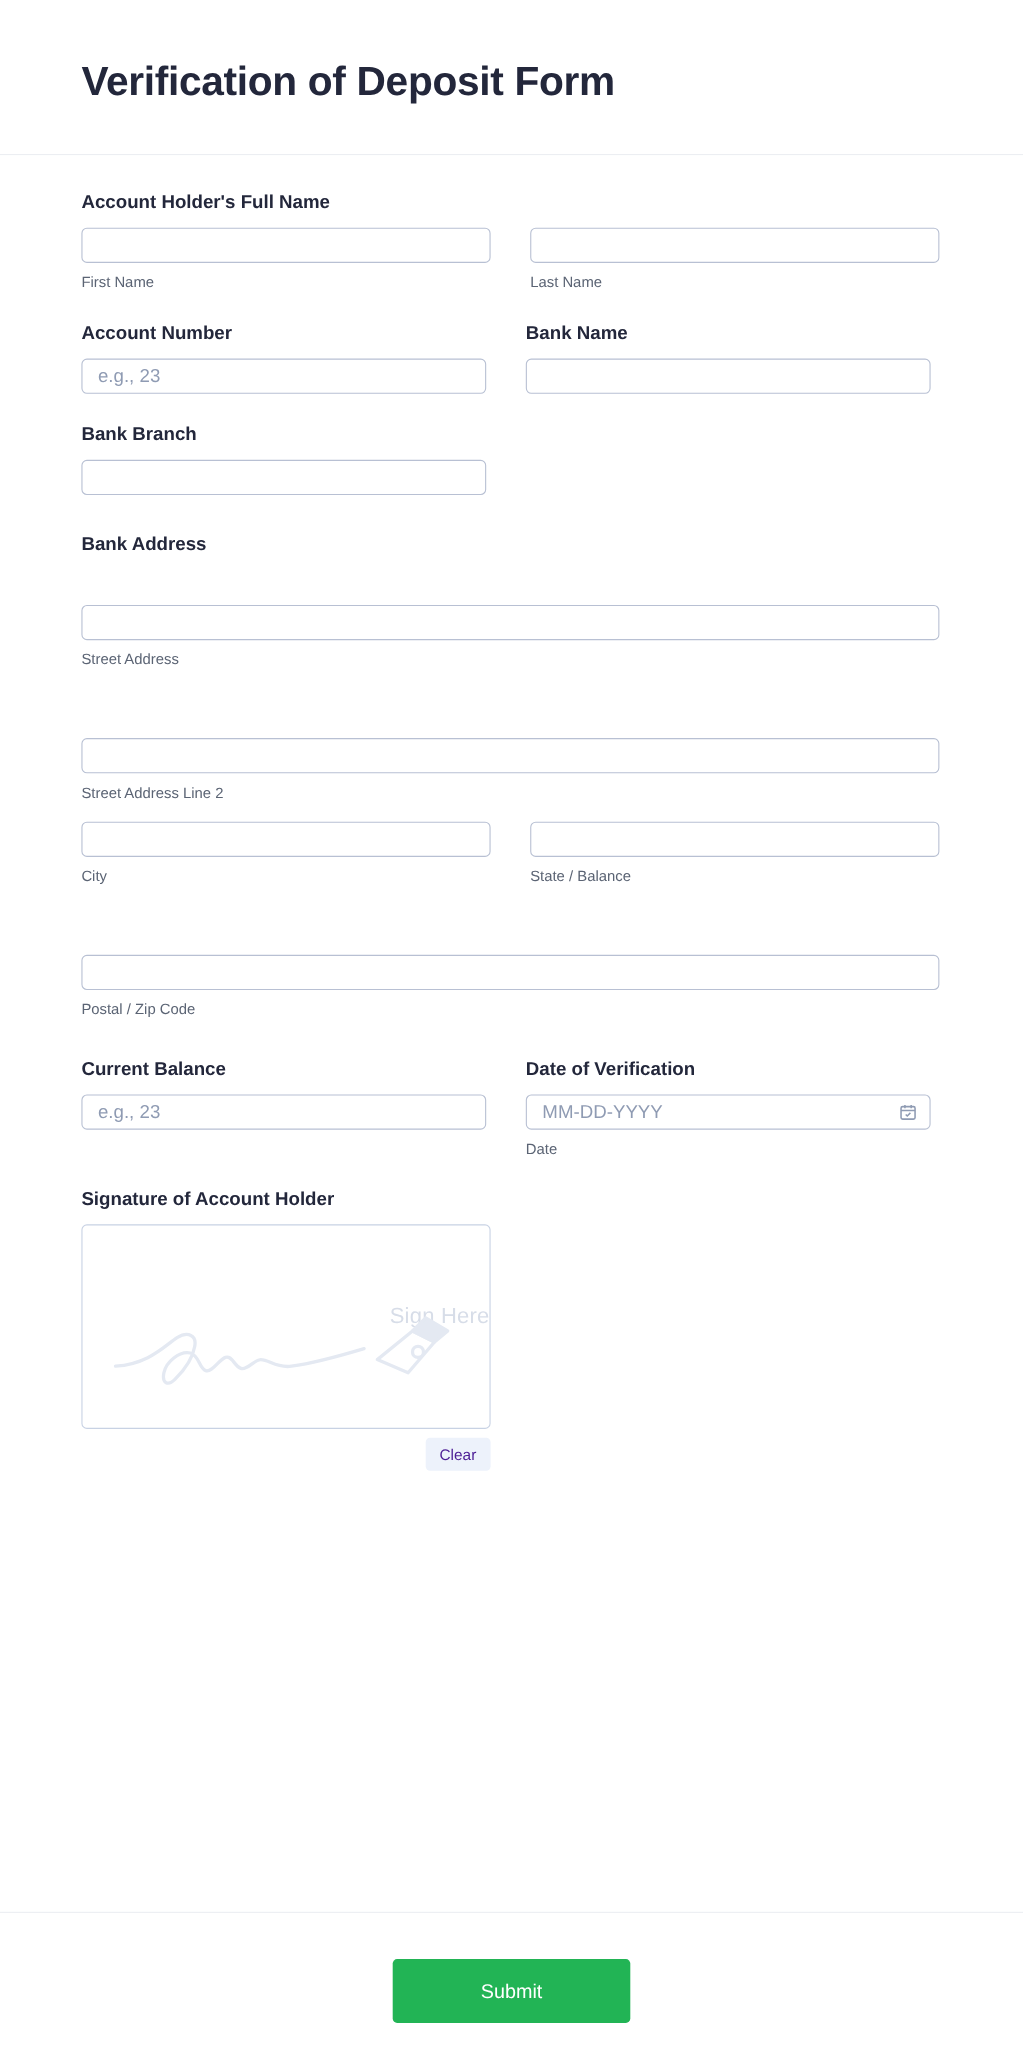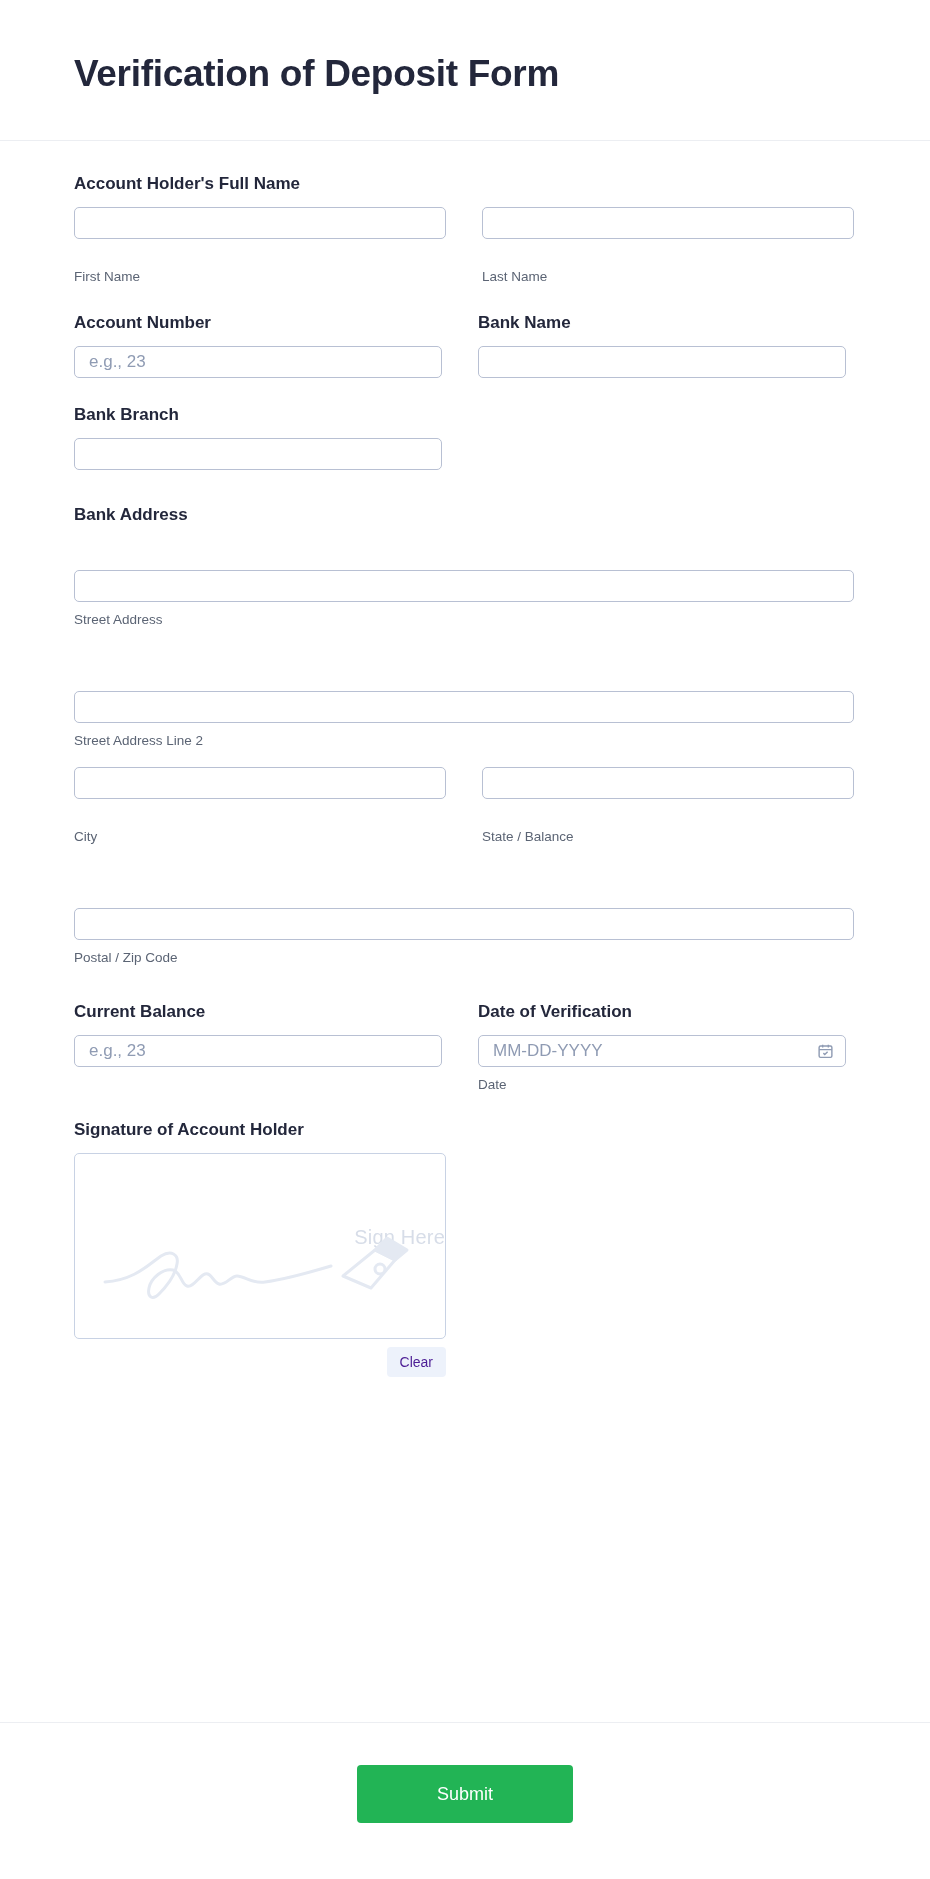--- a/index.html
+++ b/index.html
@@ -55,21 +55,21 @@
   }
 
   .row {
     display: flex;
     gap: 36px;
   }
   .col {
     display: flex;
     flex-direction: column;
   }
-  .col-half { width: 372px; gap: 20px; }
+  .col-half { width: 372px; }
   .col-half-sm { width: 368px; }
   .col-full { width: 780px; margin-top: 44px; }
 
   .input {
     height: 32px;
     border: 1px solid #b8c0d3;
     border-radius: 5px;
     background: #ffffff;
     padding: 0 14px;
     font-size: 17px;
@@ -148,21 +148,21 @@
     color: #4c1d95;
     font-size: 14px;
     padding: 7px 13px;
     cursor: pointer;
     font-family: "Liberation Sans", sans-serif;
   }
 
   
   .form-footer {
     border-top: 1px solid #eceef2;
-    padding: 42px 0 56px 0;
+    padding: 42px 0 40px 0;
     display: flex;
     justify-content: center;
     margin-top: 34px;
   }
   .submit-btn {
     background: #22b455;
     color: #ffffff;
     border: none;
     border-radius: 4px;
     font-size: 18px;

